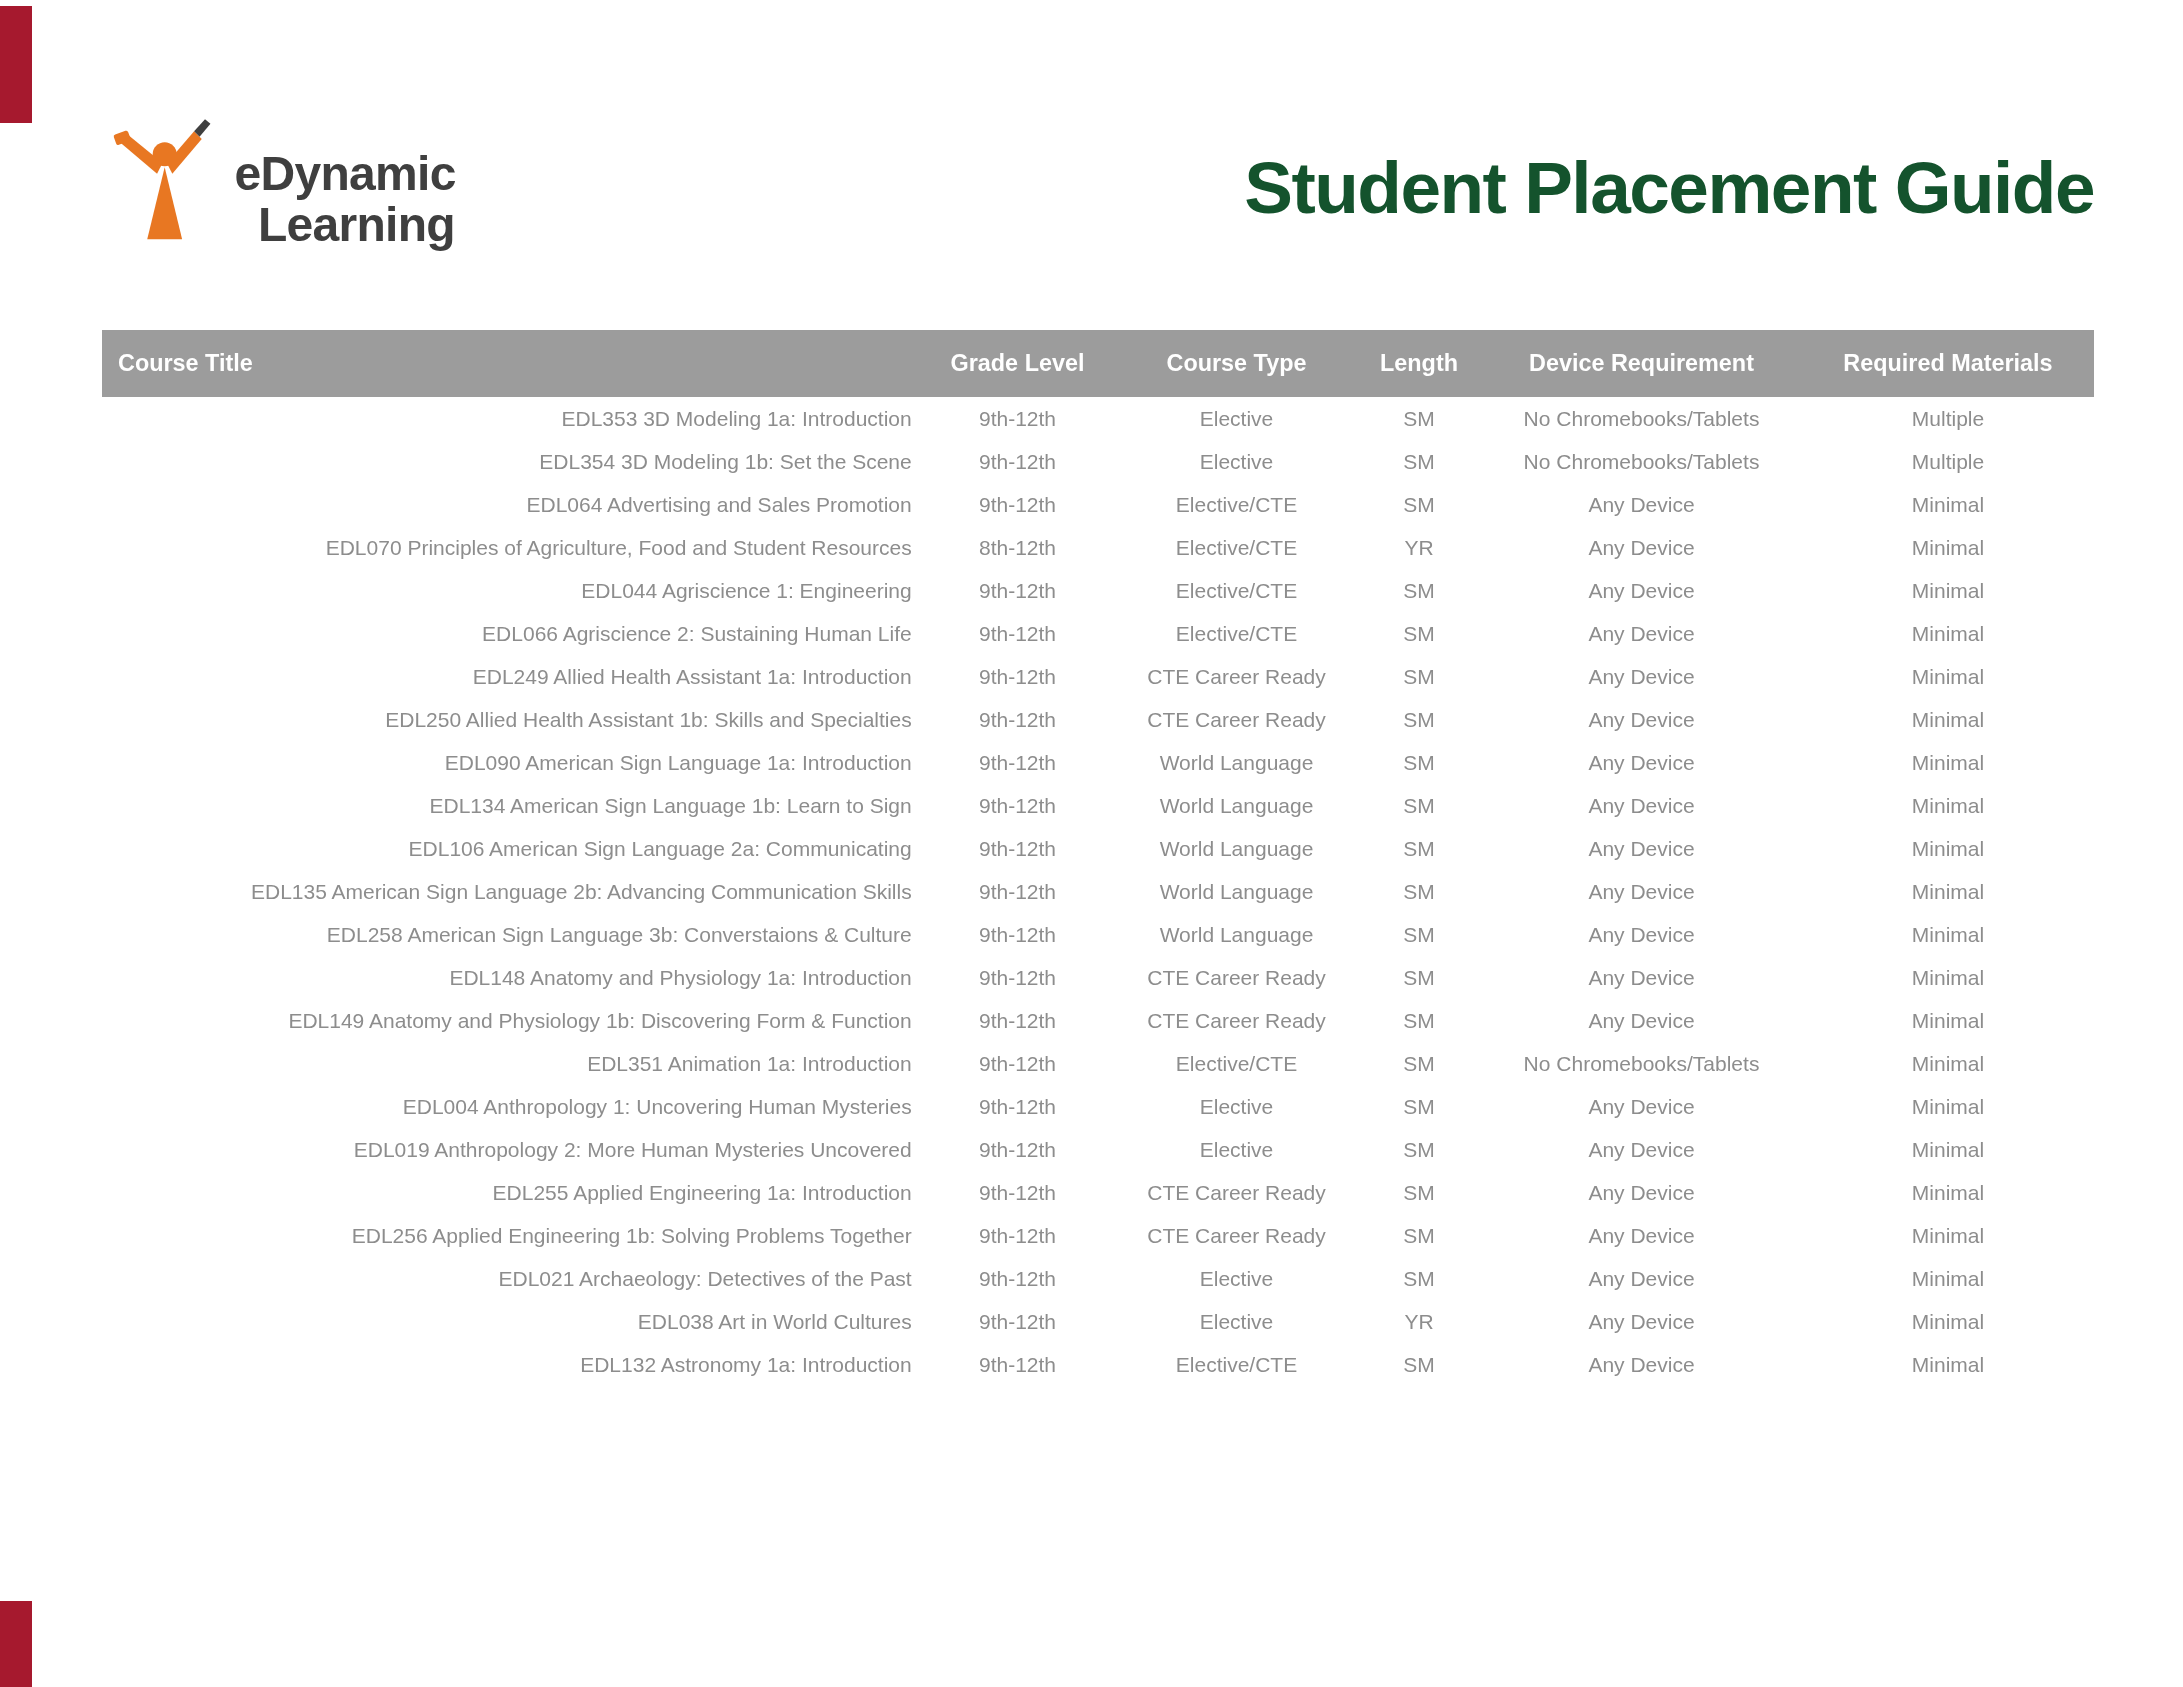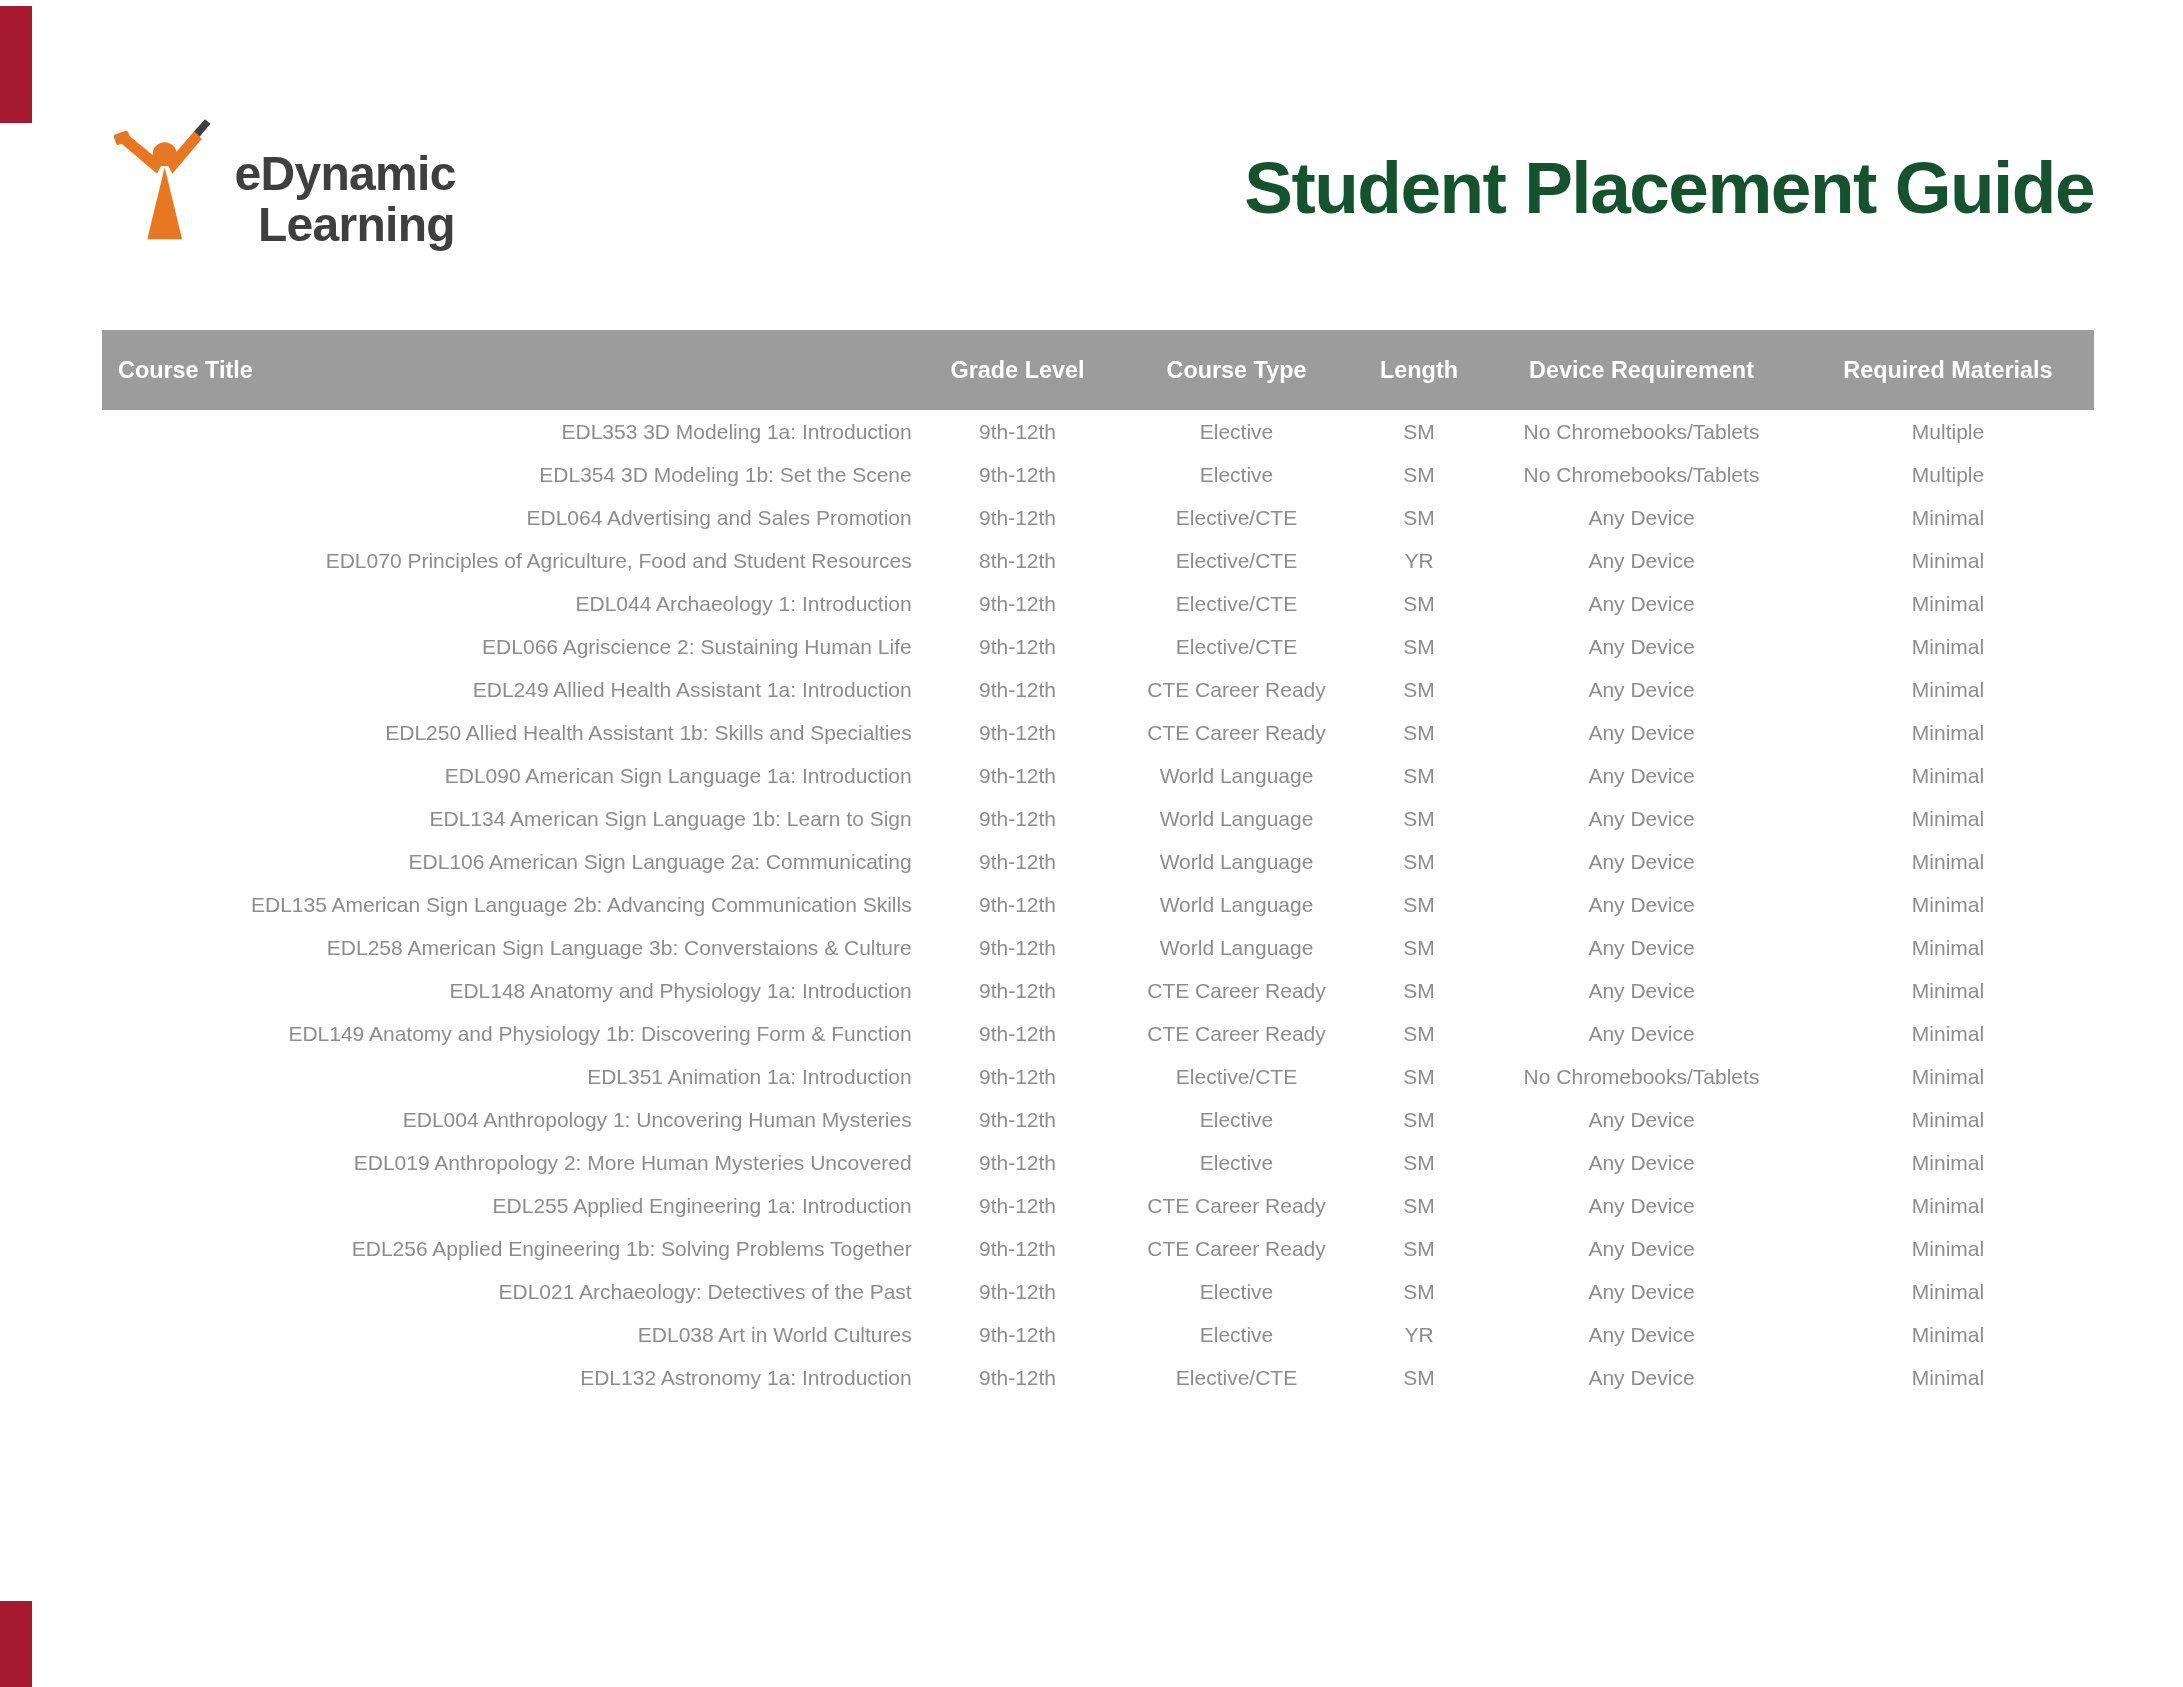--- a/index.html
+++ b/index.html
@@ -70,21 +70,21 @@
   table.course-table col.c-type   { width: 241px; }
   table.course-table col.c-length { width: 124px; }
   table.course-table col.c-device { width: 321px; }
   table.course-table col.c-mat    { width: 292px; }
 
   table.course-table thead th {
     background: #9c9c9c;
     color: #ffffff;
     font-size: 23.4px;
     font-weight: 700;
-    height: 80px;
+    height: 67px;
     text-align: center;
     vertical-align: middle;
     padding: 0 7.3px;
   }
   table.course-table thead th.col-title {
     text-align: left;
     padding-left: 16px;
   }
   table.course-table tbody td {
     height: 43px;
@@ -173,21 +173,21 @@
         </tr>
         <tr>
           <td class="col-title">EDL070 Principles of Agriculture, Food and Student Resources</td>
           <td>8th-12th</td>
           <td>Elective/CTE</td>
           <td>YR</td>
           <td>Any Device</td>
           <td>Minimal</td>
         </tr>
         <tr>
-          <td class="col-title">EDL044 Archaeology 1: Introduction</td>
+          <td class="col-title">EDL044 Agriscience 1: Engineering</td>
           <td>9th-12th</td>
           <td>Elective/CTE</td>
           <td>SM</td>
           <td>Any Device</td>
           <td>Minimal</td>
         </tr>
         <tr>
           <td class="col-title">EDL066 Agriscience 2: Sustaining Human Life</td>
           <td>9th-12th</td>
           <td>Elective/CTE</td>

